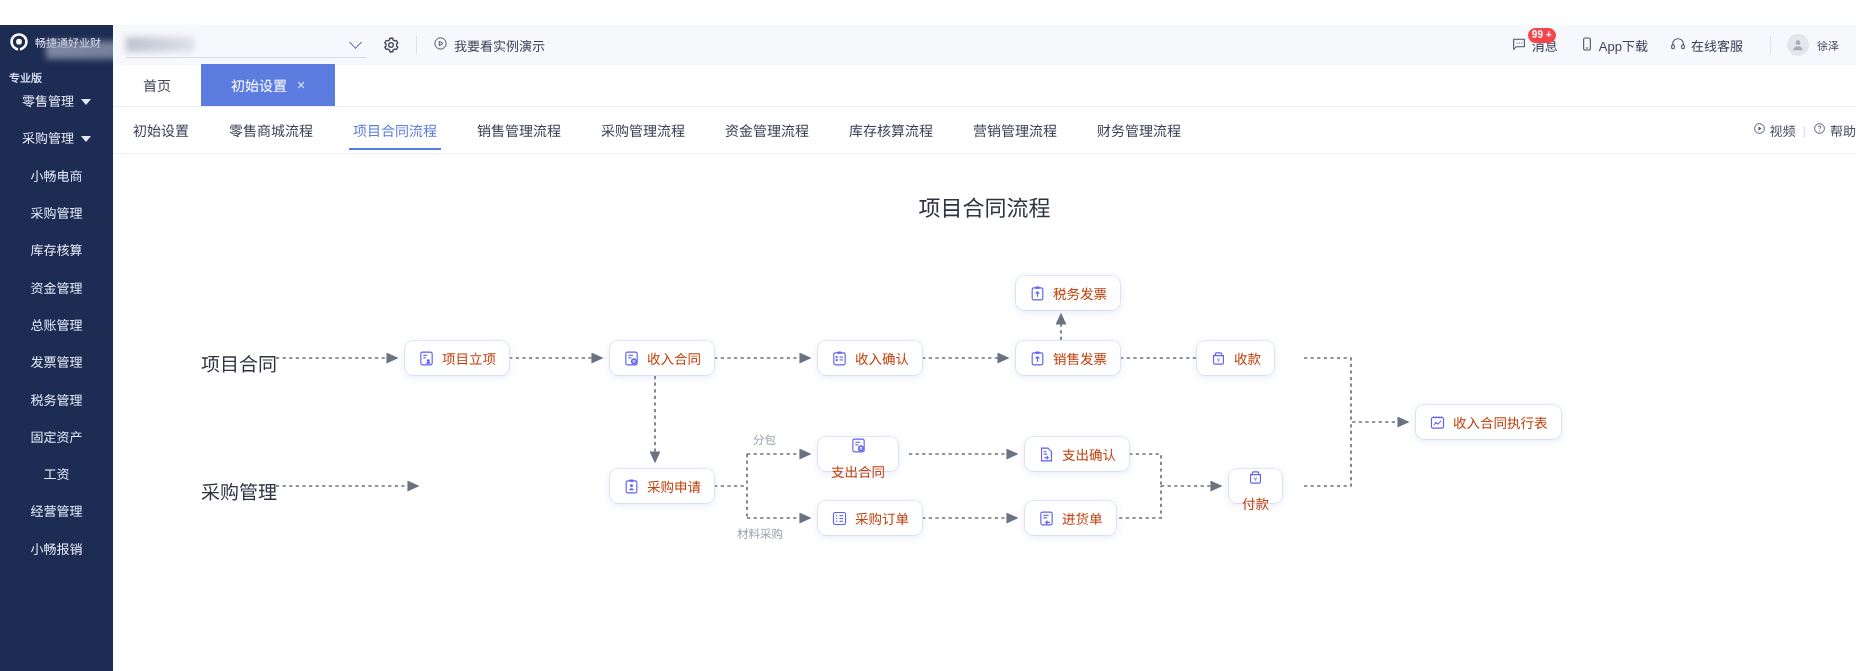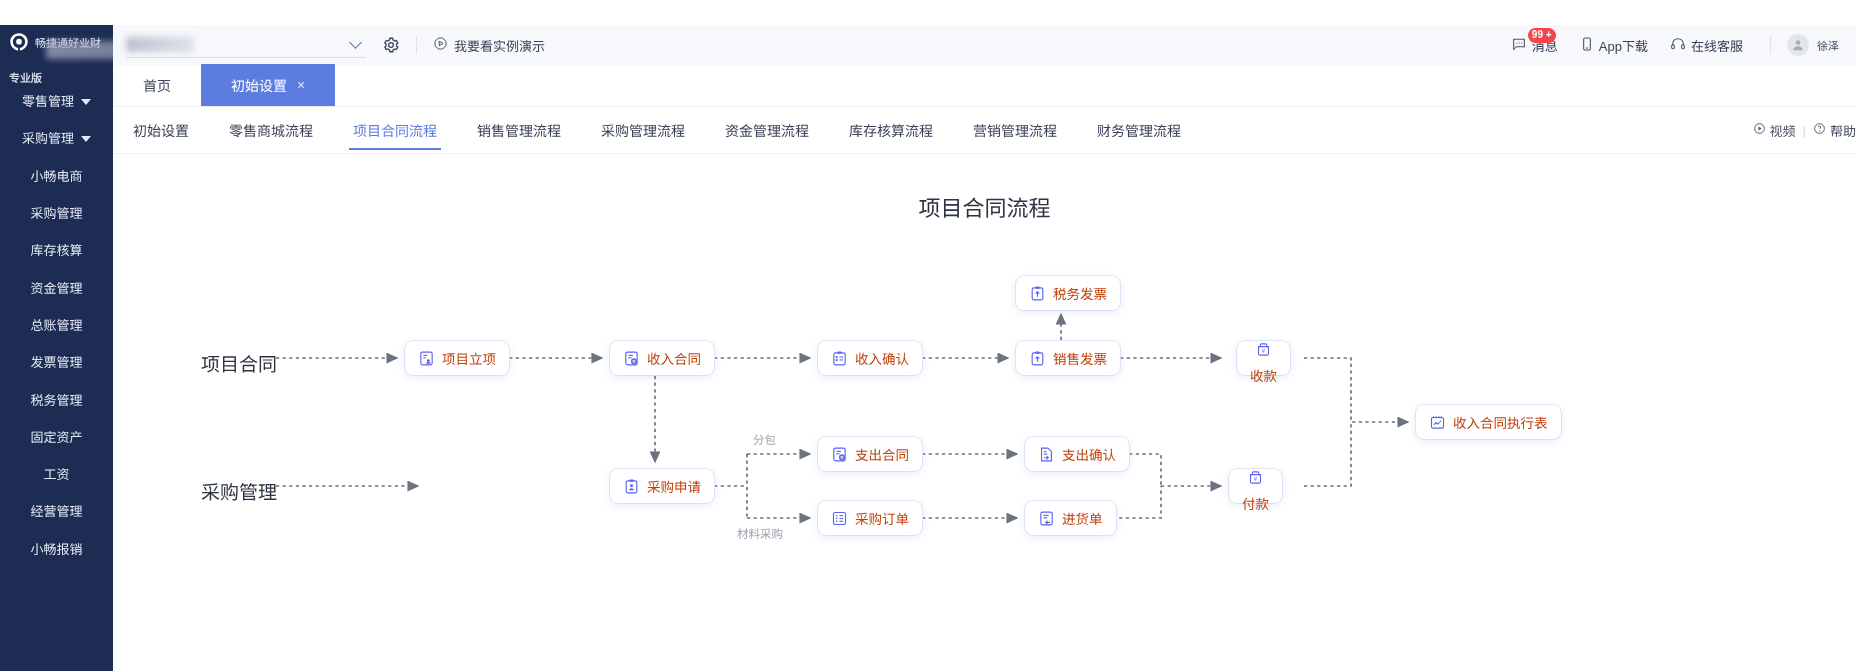--- a/index.html
+++ b/index.html
@@ -604,21 +604,21 @@
       <span class="nicon">
         <svg width="17" height="17" viewBox="0 0 24 24" fill="none" stroke="#5d62f0" stroke-width="1.6">
           <rect x="4.5" y="4" width="15" height="17" rx="2.2"></rect>
           <rect x="9" y="2" width="6" height="3.4" rx="1.1" fill="#5d62f0" stroke="none"></rect>
           <path d="M12 16.5V9.5M12 9.5l-2.6 2.8M12 9.5l2.6 2.8"></path>
         </svg>
       </span>
       <span>销售发票</span>
     </div>
 
-    <div class="node" style="left:1124px; top:187px;flex-direction:column;">
+    <div class="node" style="left:1084px; top:187px;">
       <span class="nicon">
         <svg width="17" height="17" viewBox="0 0 24 24" fill="none" stroke="#5d62f0" stroke-width="1.6">
           <path d="M5 8h14v10a2 2 0 0 1-2 2H7a2 2 0 0 1-2-2z"></path>
           <path d="M7.5 8V5.6a1.6 1.6 0 0 1 1.6-1.6h5.8A1.6 1.6 0 0 1 16.5 5.6V8"></path>
           <text x="12" y="16.4" font-size="7.5" fill="#5d62f0" stroke="none" text-anchor="middle" font-family="DejaVu Sans">¥</text>
         </svg>
       </span>
       <span>收款</span>
     </div>
 
@@ -641,21 +641,21 @@
         <svg width="17" height="17" viewBox="0 0 24 24" fill="none" stroke="#5d62f0" stroke-width="1.6">
           <rect x="4.5" y="4" width="15" height="17" rx="2.2"></rect>
           <rect x="9" y="2" width="6" height="3.4" rx="1.1" fill="#5d62f0" stroke="none"></rect>
           <circle cx="12" cy="11" r="2.1" fill="#5d62f0" stroke="none"></circle>
           <path d="M8.4 17.4c.5-2 1.9-3.1 3.6-3.1s3.1 1.1 3.6 3.1z" fill="#5d62f0" stroke="none"></path>
         </svg>
       </span>
       <span>采购申请</span>
     </div>
 
-    <div class="node" style="left:705px; top:283px;">
+    <div class="node" style="left:705px; top:283px;flex-direction:column;">
       <span class="nicon">
         <svg width="17" height="17" viewBox="0 0 24 24" fill="none" stroke="#5d62f0" stroke-width="1.6">
           <rect x="4" y="3" width="16" height="18" rx="2.2"></rect>
           <line x1="7.5" y1="7.5" x2="14" y2="7.5"></line>
             <line x1="7.5" y1="11" x2="12" y2="11"></line>
           <circle cx="15.5" cy="16" r="3.3" fill="#fff"></circle>
           <circle cx="15.5" cy="16" r="3.3"></circle>
             <circle cx="15.5" cy="16" r="1.1" fill="#5d62f0" stroke="none"></circle>
         </svg>
       </span>

